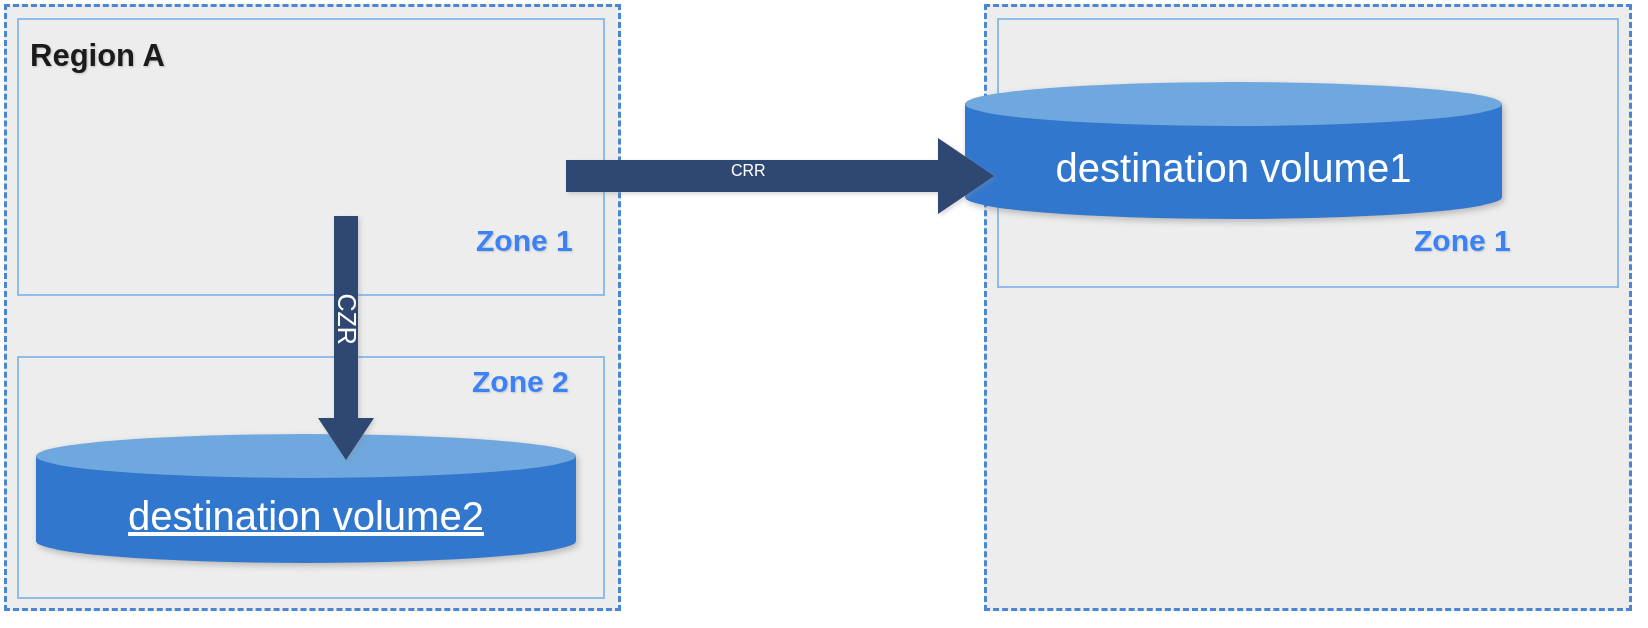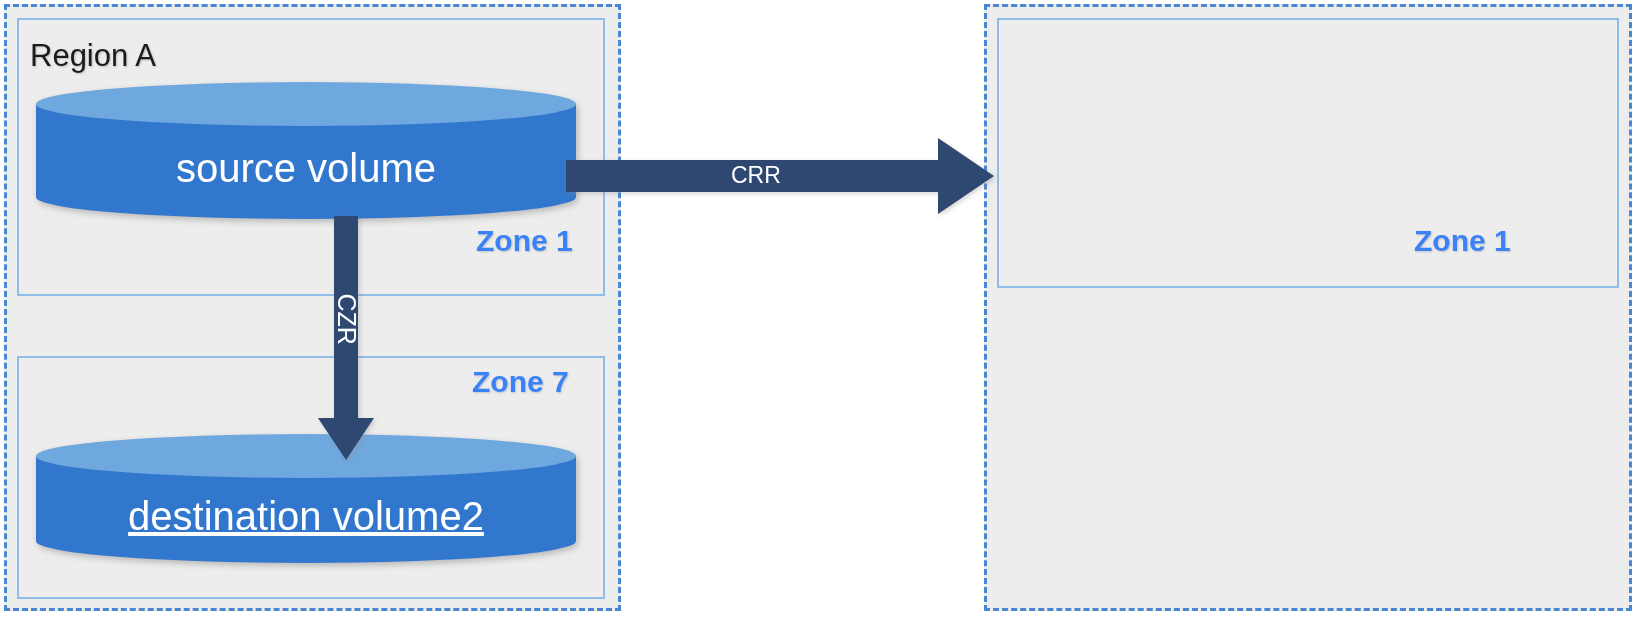--- a/index.html
+++ b/index.html
@@ -17,21 +17,21 @@
   .zone{position:absolute;box-sizing:border-box;background:#EDEDED;
         border:2px solid #8FBCE8;}
   #zone-a1{left:17px;top:18px;width:588px;height:278px;}
   #zone-a2{left:17px;top:356px;width:588px;height:243px;}
   #zone-b1{left:997px;top:18px;width:622px;height:270px;}
 
   
   .region-title{position:absolute;font-size:31px;color:#1b1b1b;
                 letter-spacing:0px;white-space:nowrap;
                 text-shadow:1px 1px 2px rgba(180,180,180,0.85);}
-  #region-a-title{left:30px;top:38px;}
+  #region-a-title{left:30px;top:38px;font-weight:bold;}
   #region-b-title{left:965px;top:38px;}
 
   
   .zone-label{position:absolute;font-size:30px;color:#3b82f6;
               white-space:nowrap;text-shadow:1px 1px 2px rgba(185,185,185,0.8);font-weight:bold;}
   #zone-a1-label{left:476px;top:224px;}
   #zone-a2-label{left:472px;top:365px;}
   #zone-b1-label{left:1414px;top:224px;}
 
   
@@ -47,66 +47,66 @@
   #cyl-dest2 .cyl-text{padding-top:18px;text-decoration:underline;}
   #cyl-dest1{left:965px;top:82px;width:537px;height:137px;}
   #cyl-dest1 .cyl-text{padding-top:18px;}
 
   
   .arrow{position:absolute;filter:drop-shadow(2px 2px 2px rgba(140,140,140,0.35));}
   .arrow svg{display:block;overflow:visible;}
   #arrow-crr{left:566px;top:138px;width:428px;height:76px;}
   #arrow-czr{left:318px;top:216px;width:56px;height:244px;}
 
-  .arrow-label{position:absolute;color:#ffffff;font-size:23px;
+  .arrow-label{position:absolute;color:#ffffff;font-size:16px;
                white-space:nowrap;pointer-events:none;}
   #crr-label{left:731px;top:162px;}
   #czr-label{left:322px;top:303px;width:48px;text-align:center;
              transform:rotate(90deg);transform-origin:center center;
              font-size:25px;}
 </style>
 </head>
 <body>
 
 <div class="stage">
 
   <div class="region" id="region-a"></div>
 
   <div class="zone" id="zone-a1"></div>
   <div class="zone" id="zone-a2"></div>
 
   <div class="region-title" id="region-a-title">Region A</div>
 
   <div class="zone-label" id="zone-a1-label">Zone 1</div>
 
-  <div class="zone-label" id="zone-a2-label">Zone 7</div>
+  <div class="zone-label" id="zone-a2-label">Zone 2</div>
 
-  <div class="cyl" id="cyl-source">
-    <svg width="540" height="137" viewBox="0 0 540 137">
-      <path d="M0,22 L0,115 A270,22 0 0 0 540,115 L540,22 Z" fill="#3277CE"></path>
-      <ellipse cx="270" cy="22" rx="270" ry="22" fill="#6FA8DE"></ellipse>
-    </svg>
-    <div class="cyl-text">source volume</div>
-  </div>
 
   <div class="cyl" id="cyl-dest2">
     <svg width="540" height="129" viewBox="0 0 540 129">
       <path d="M0,22 L0,107 A270,22 0 0 0 540,107 L540,22 Z" fill="#3277CE"></path>
       <ellipse cx="270" cy="22" rx="270" ry="22" fill="#6FA8DE"></ellipse>
     </svg>
     <div class="cyl-text">destination volume2</div>
   </div>
 
   <div class="region" id="region-b"></div>
 
   <div class="zone" id="zone-b1"></div>
 
 
   <div class="zone-label" id="zone-b1-label">Zone 1</div>
 
+  <div class="cyl" id="cyl-dest1">
+    <svg width="537" height="137" viewBox="0 0 537 137">
+      <path d="M0,22 L0,115 A268.5,22 0 0 0 537,115 L537,22 Z" fill="#3277CE"></path>
+      <ellipse cx="268.5" cy="22" rx="268.5" ry="22" fill="#6FA8DE"></ellipse>
+    </svg>
+    <div class="cyl-text">destination volume1</div>
+  </div>
 
   <div class="arrow" id="arrow-crr">
     <svg width="428" height="76" viewBox="0 0 428 76">
       <path d="M0,22 L372,22 L372,0 L428,38 L372,76 L372,54 L0,54 Z" fill="#2F4872"></path>
     </svg>
   </div>
   <div class="arrow-label" id="crr-label">CRR</div>
 
   <div class="arrow" id="arrow-czr">
     <svg width="56" height="244" viewBox="0 0 56 244">

